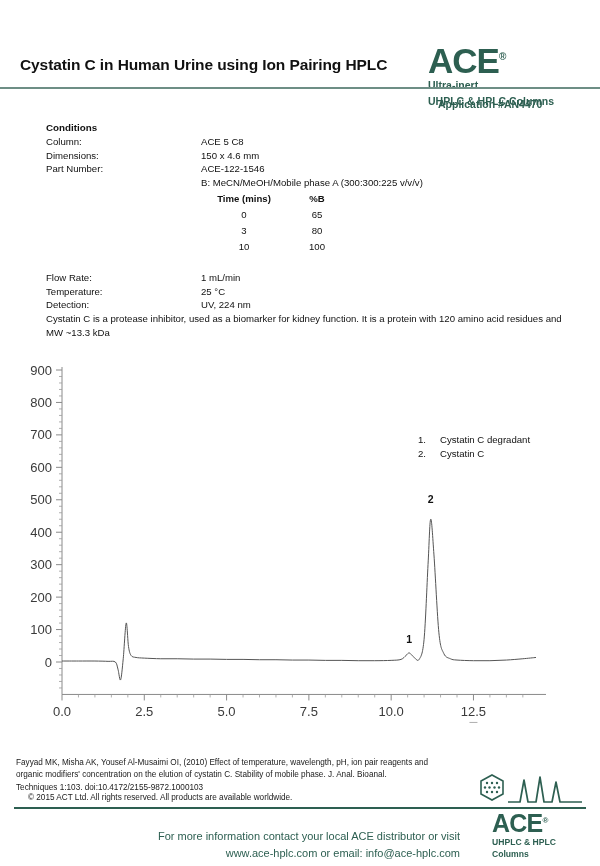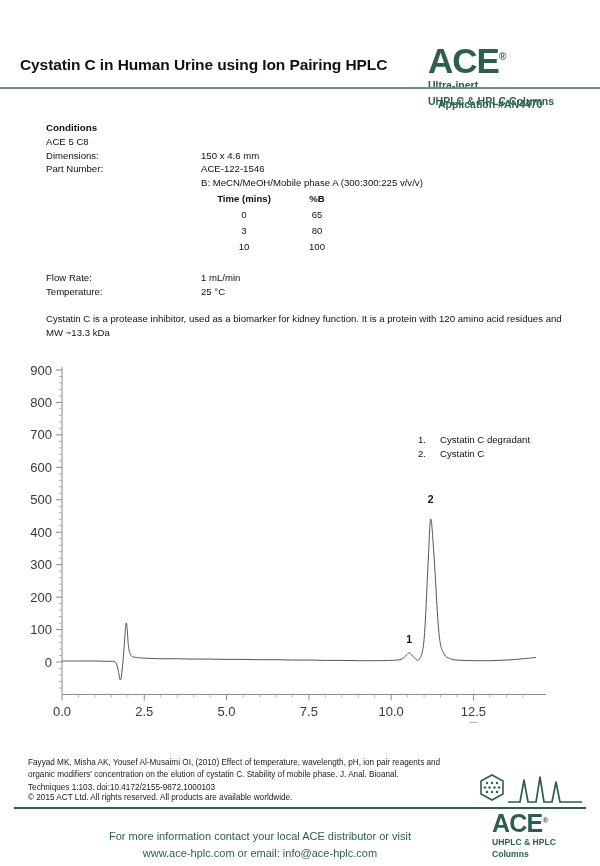--- a/index.html
+++ b/index.html
@@ -169,21 +169,21 @@
     top: 78px;
     font-size: 9.6px;
     line-height: 1.5;
   }
   .legend-row { display: flex; }
   .legend-num { width: 22px; flex: 0 0 22px; }
 
   
   #citation {
     position: absolute;
-    left: 28px;
+    left: 16px;
     top: 757px;
     width: 455px;
     font-size: 8.2px;
     line-height: 1.5;
     color: #1a1a1a;
   }
   #copyright {
     position: absolute;
     left: 28px;
     top: 793px;
@@ -196,21 +196,21 @@
     top: 807px; left: 14px;
     width: 572px;
     height: 2px;
     background: #2d5f51;
   }
   #footer-contact {
     position: absolute;
     left: 60px;
     top: 828px;
     width: 400px;
-    text-align: center;
+    text-align: right;
     font-size: 11px;
     line-height: 1.5;
     color: #2d5f51;
   }
   #ace-logo-footer {
     position: absolute;
     left: 492px;
     top: 812px;
     width: 105px;
   }
@@ -252,20 +252,21 @@
     <div class="ace-sub">UHPLC &amp; HPLC Columns</div>
   </div>
 </div>
 <div id="header-rule"></div>
 <div id="app-number">Application #AN4470</div>
 
 <div id="conditions">
   <div id="conditions-heading">Conditions</div>
 
   <div class="cond-row">
+    <div class="cond-label">Column:</div>
     <div class="cond-value">ACE 5 C8</div>
   </div>
   <div class="cond-row">
     <div class="cond-label">Dimensions:</div>
     <div class="cond-value">150 x 4.6 mm</div>
   </div>
   <div class="cond-row">
     <div class="cond-label">Part Number:</div>
     <div class="cond-value">ACE-122-1546</div>
   </div>
@@ -297,20 +298,24 @@
   </table>
 
   <div id="post-gradient">
     <div class="cond-row">
       <div class="cond-label">Flow Rate:</div>
       <div class="cond-value">1 mL/min</div>
     </div>
     <div class="cond-row">
       <div class="cond-label">Temperature:</div>
       <div class="cond-value">25 °C</div>
+    </div>
+    <div class="cond-row">
+      <div class="cond-label">Detection:</div>
+      <div class="cond-value">UV, 224 nm</div>
     </div>
   </div>
 </div>
 
 <div id="description">Cystatin C is a protease inhibitor, used as a biomarker for kidney function. It is a protein with 120 amino acid residues and MW ~13.3 kDa</div>
 
 <div id="chart">
   <svg id="chart-svg" width="600" height="375">
       <line x1="62" y1="12" x2="62" y2="339.44444444444446" class="axis-line"></line>
       <line x1="62" y1="339.44444444444446" x2="546" y2="339.44444444444446" class="axis-line"></line>

